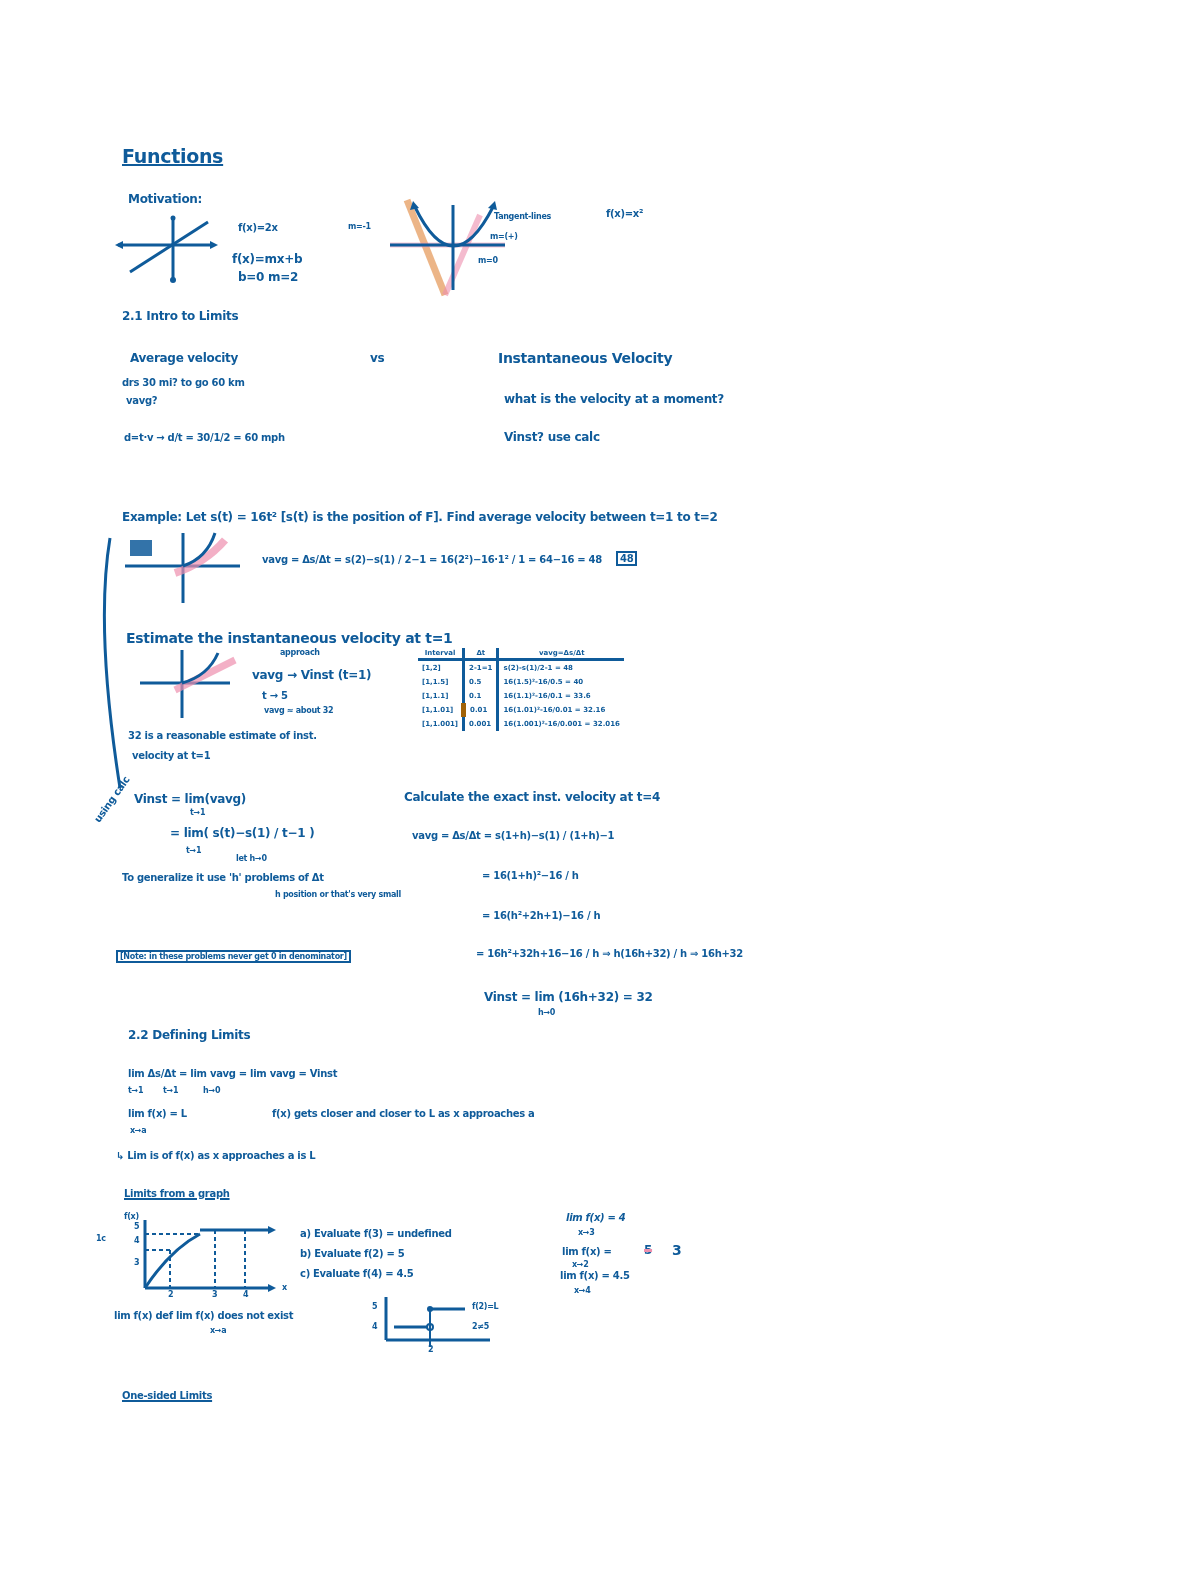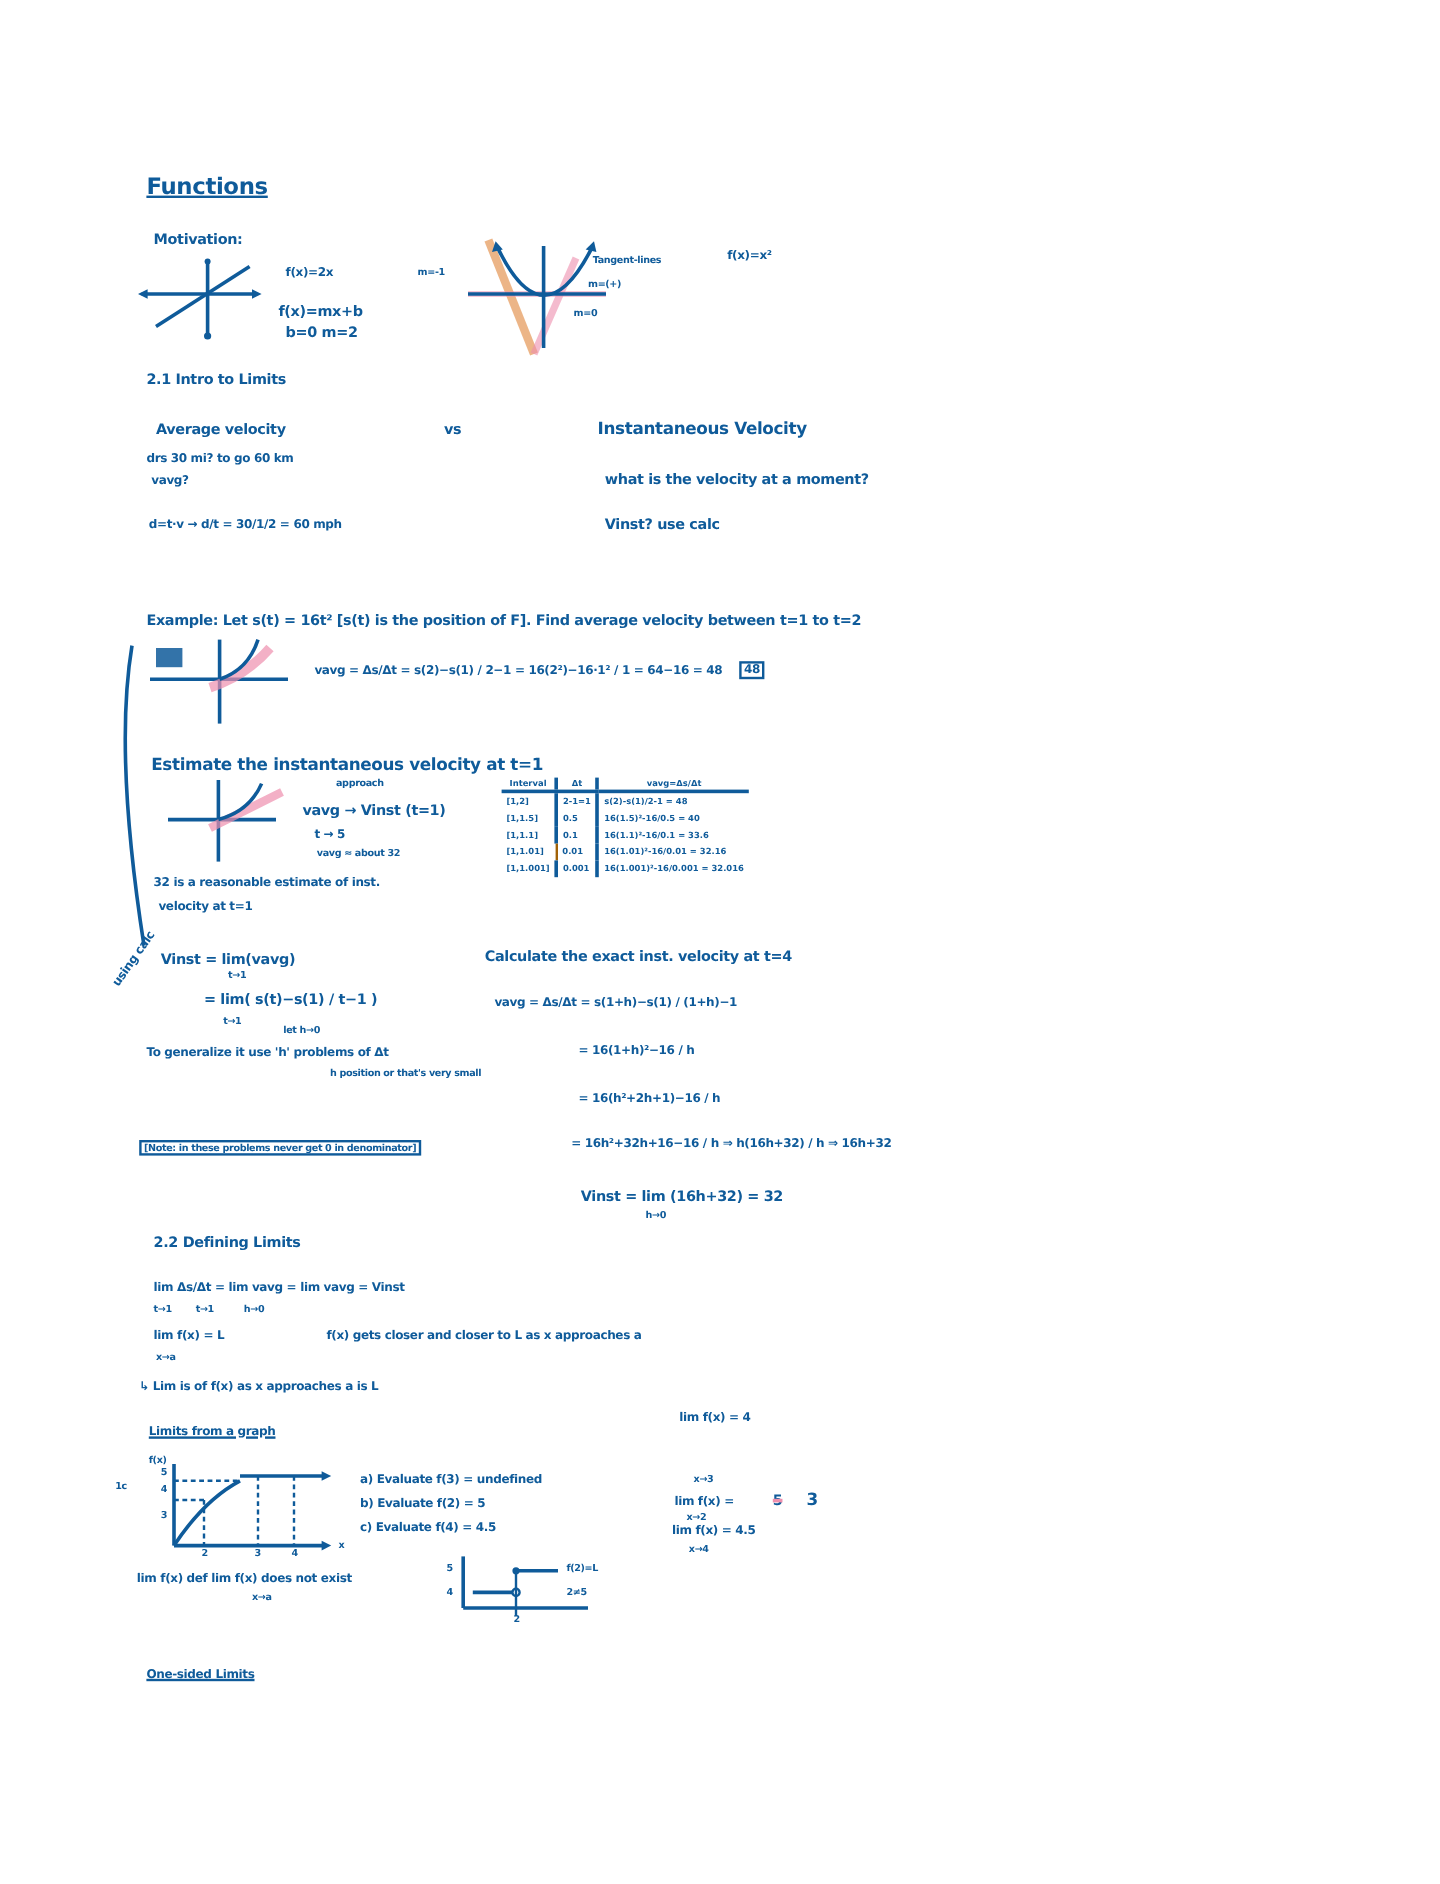--- a/index.html
+++ b/index.html
@@ -106,21 +106,21 @@
       <td style="border-left:3px solid #0f5b9a;padding:3px 4px;">0.5</td>
       <td style="border-left:3px solid #0f5b9a;padding:3px 4px;">16(1.5)²-16/0.5 = 40</td>
     </tr>
     <tr>
       <td style="padding:3px 4px;">[1,1.1]</td>
       <td style="border-left:3px solid #0f5b9a;padding:3px 4px;">0.1</td>
       <td style="border-left:3px solid #0f5b9a;padding:3px 4px;">16(1.1)²-16/0.1 = 33.6</td>
     </tr>
     <tr>
       <td style="padding:3px 4px;">[1,1.01]</td>
-      <td style="border-left:2px solid #a16207;padding:3px 4px;">0.01</td>
+      <td style="border-left:5px solid #a16207;padding:3px 4px;">0.01</td>
       <td style="border-left:3px solid #0f5b9a;padding:3px 4px;">16(1.01)²-16/0.01 = 32.16</td>
     </tr>
     <tr>
       <td style="padding:3px 4px;">[1,1.001]</td>
       <td style="border-left:3px solid #0f5b9a;padding:3px 4px;">0.001</td>
       <td style="border-left:3px solid #0f5b9a;padding:3px 4px;">16(1.001)²-16/0.001 = 32.016</td>
     </tr>
   </tbody>
     </table>
 </div>
@@ -172,21 +172,21 @@
 <div class="ink xs" style="left:134px;top:1258px;">3</div>
 <div class="ink xs" style="left:168px;top:1290px;">2</div>
 <div class="ink xs" style="left:212px;top:1290px;">3</div>
 <div class="ink xs" style="left:243px;top:1290px;">4</div>
 <div class="ink xs" style="left:282px;top:1283px;">x</div>
 
 <div class="ink s" style="left:300px;top:1228px;">a) Evaluate f(3) = undefined</div>
 <div class="ink s" style="left:300px;top:1248px;">b) Evaluate f(2) = 5</div>
 <div class="ink s" style="left:300px;top:1268px;">c) Evaluate f(4) = 4.5</div>
 
-<div class="ink s" style="left:566px;top:1176px;">lim f(x) = 4</div>
+<div class="ink s" style="left:566px;top:1212px;font-style:italic;">lim f(x) = 4</div>
 <div class="ink xs" style="left:578px;top:1228px;">x→3</div>
 <div class="ink s" style="left:562px;top:1246px;">lim f(x) = </div>
 <div class="ink t" style="left:644px;top:1243px;text-decoration:line-through;text-decoration-color:#ee8fae;text-decoration-thickness:3px;">5</div>
 <div class="ink h2" style="left:672px;top:1242px;">3</div>
 <div class="ink xs" style="left:572px;top:1260px;">x→2</div>
 <div class="ink s" style="left:560px;top:1270px;">lim f(x) = 4.5</div>
 <div class="ink xs" style="left:574px;top:1286px;">x→4</div>
 
 <div class="ink s" style="left:114px;top:1310px;">lim f(x) def   lim f(x) does not exist</div>
 <div class="ink xs" style="left:210px;top:1326px;">x→a</div>

